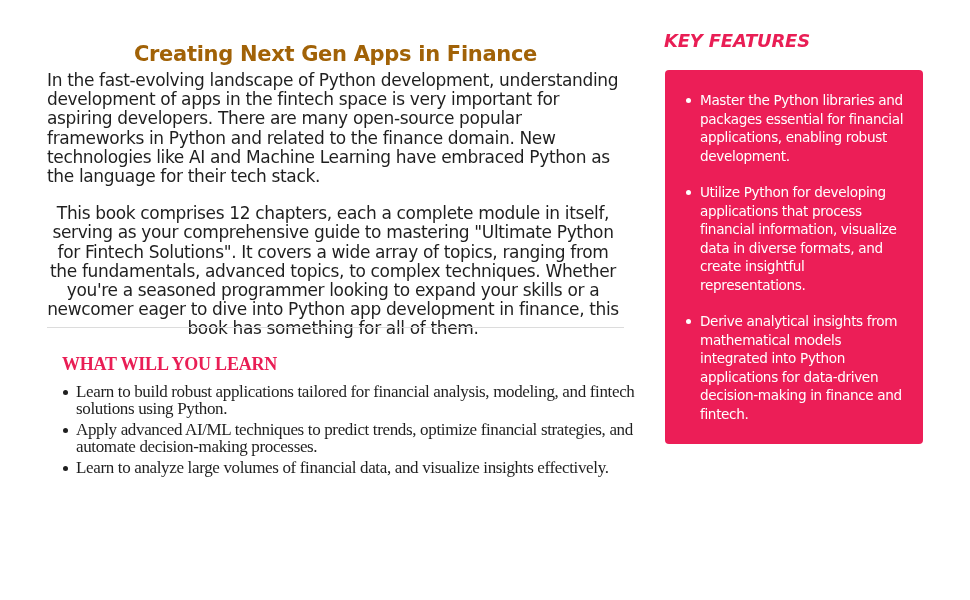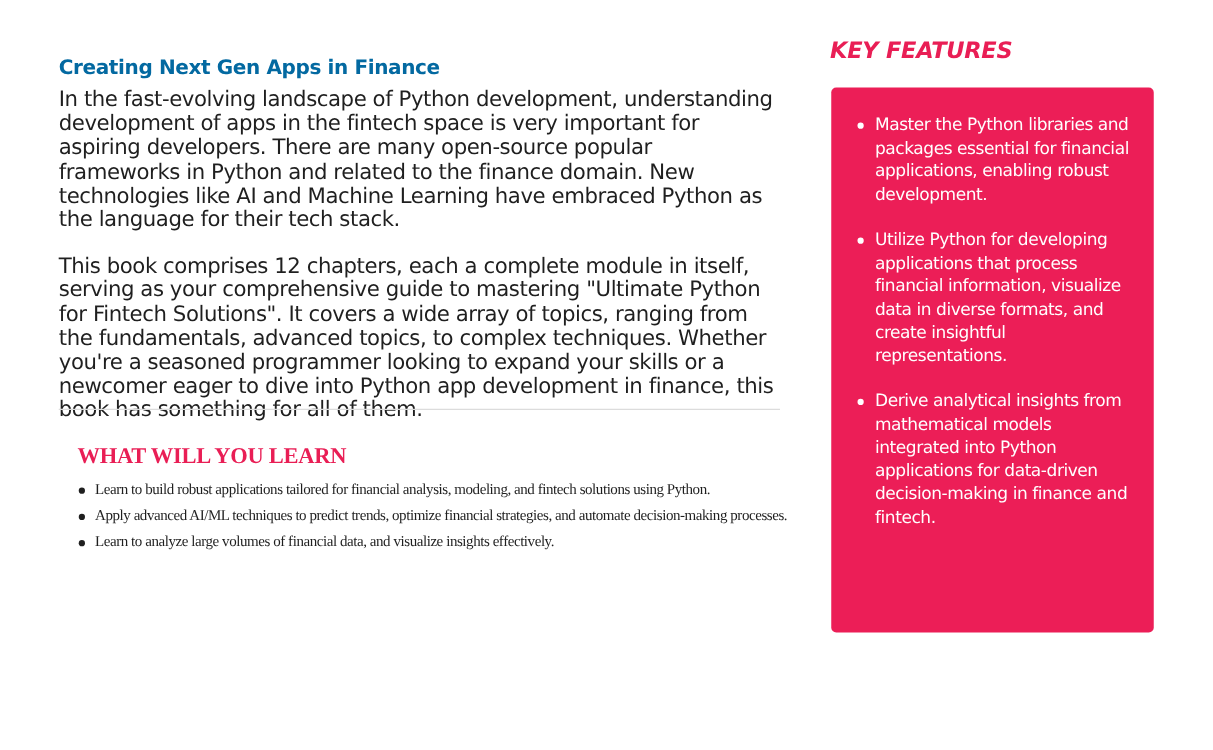--- a/index.html
+++ b/index.html
@@ -16,35 +16,37 @@
       color: #1f1f1f;
     }
     .left-col {
       position: absolute;
       left: 47px;
       top: 41px;
       width: 577px;
     }
     .main-title {
       margin: 0;
-      font-size: 16px;
+      font-size: 21px;
       font-weight: bold;
-      color: #0369a1;
+      color: #a16207;
       letter-spacing: -0.3px;
       line-height: 26px;
+      text-align: center;
     }
     .intro-para {
       margin: 4px 0 0 0;
       font-size: 17px;
       line-height: 19.2px;
       letter-spacing: -0.35px;
       width: 572px;
     }
     .intro-para + .intro-para {
       margin-top: 18px;
+      text-align: center;
     }
     .divider {
       position: absolute;
       left: 47px;
       top: 327px;
       width: 577px;
       height: 1px;
       background: #dcdcdc;
     }
     .learn-section {
@@ -63,21 +65,21 @@
       line-height: 26px;
     }
     .learn-list {
       list-style: none;
       margin: 6px 0 0 0;
       padding: 0;
     }
     .learn-list li {
       position: relative;
       padding-left: 14px;
-      font-size: 12px;
+      font-size: 17px;
       line-height: 17px;
       letter-spacing: -0.35px;
       margin-bottom: 4px;
       width: 570px;
     }
     .bullet {
       position: absolute;
       left: 1px;
       top: 7px;
       width: 5px;
@@ -90,21 +92,21 @@
       left: 664px;
       top: 28px;
       width: 260px;
       font-style: italic;
     }
     .features-box {
       position: absolute;
       left: 665px;
       top: 70px;
       width: 258px;
-      height: 436px;
+      height: 374px;
       background: #ec1e57;
       border-radius: 4px;
     }
     .features-list {
       list-style: none;
       margin: 0;
       padding: 21px 0 0 0;
     }
     .features-list li {
       position: relative;

